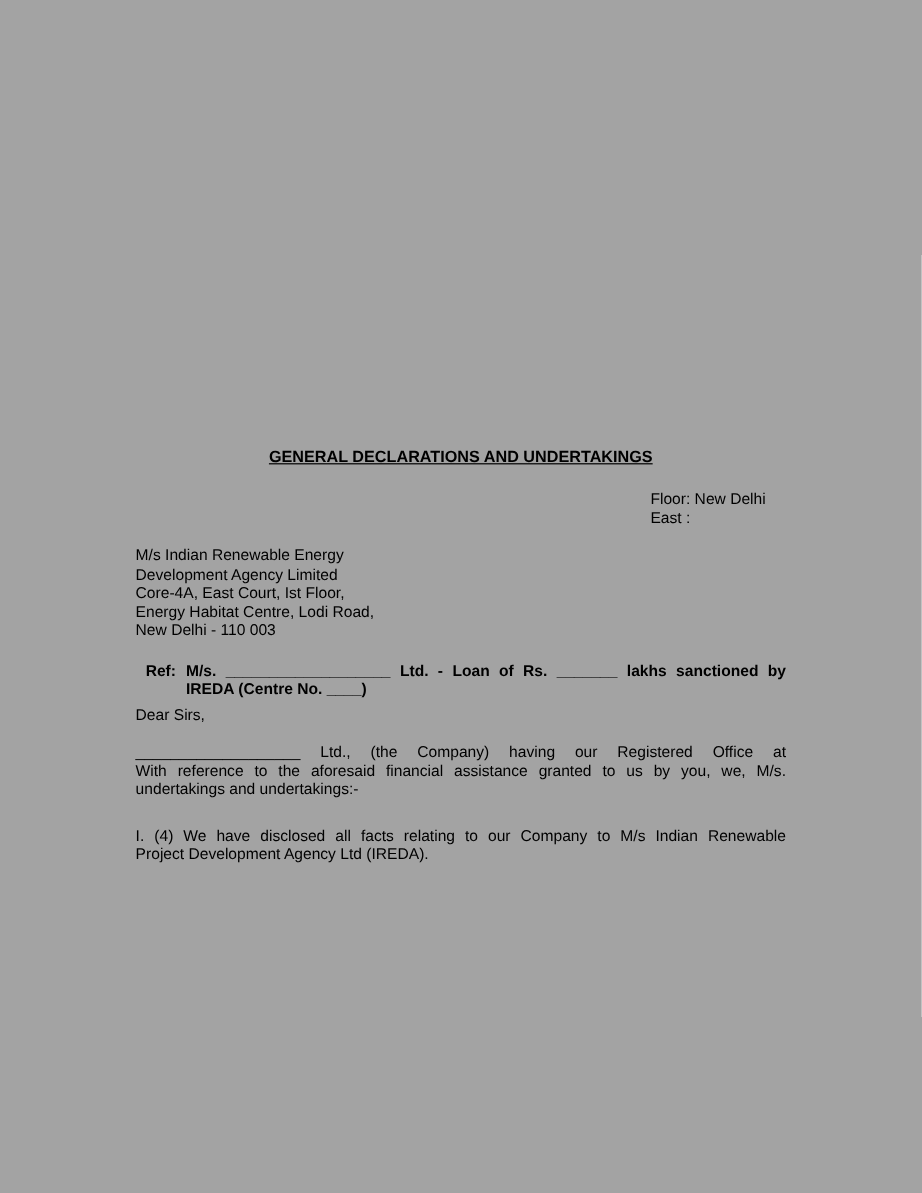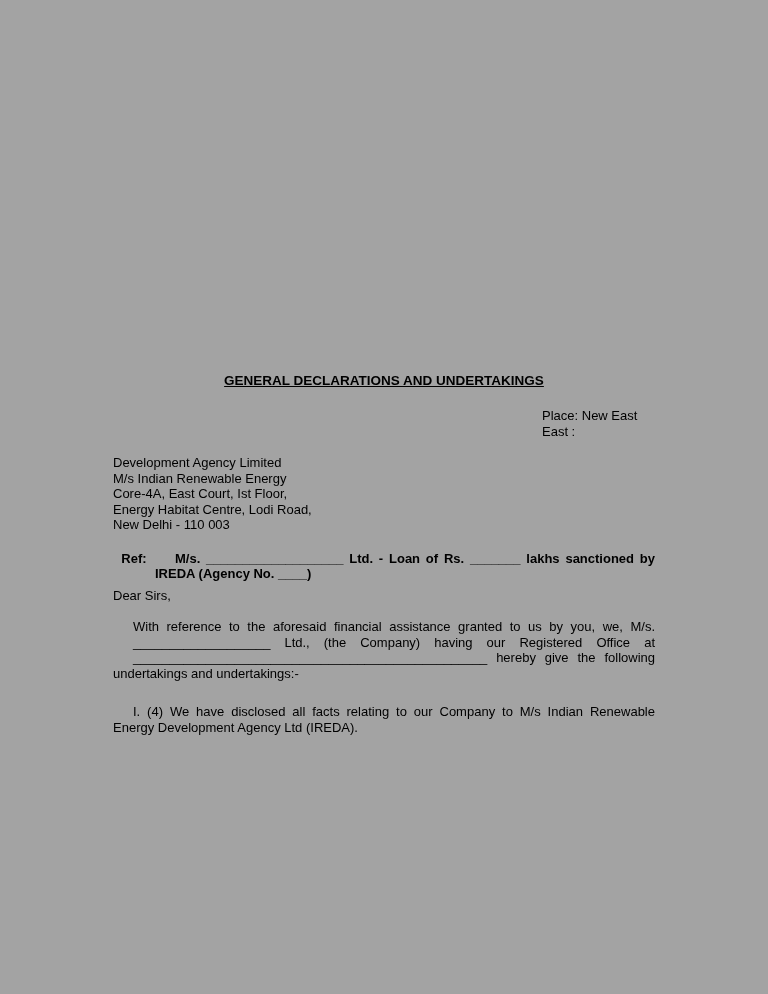--- a/index.html
+++ b/index.html
@@ -61,63 +61,61 @@
   }
   .para {
     margin-top: 16px;
   }
   .clause {
     margin-top: 23px;
   }
   .jline {
     text-align: justify;
     text-align-last: justify;
-    margin-left: 20px;
   }
   .line {
     text-align: left;
   }
 </style>
 </head>
 <body>
 
 <div class="page">
   <div class="content">
 
     <h1 class="title">GENERAL DECLARATIONS AND UNDERTAKINGS</h1>
 
     <div class="meta">
-      <div class="line">Place: New East</div>
+      <div class="line">Floor: New Delhi</div>
       <div class="line">East :</div>
     </div>
 
     <div class="address">
+      <div class="line">M/s Indian Renewable Energy</div>
       <div class="line">Development Agency Limited</div>
-      <div class="line">M/s Indian Renewable Energy</div>
       <div class="line">Core-4A, East Court, Ist Floor,</div>
       <div class="line">Energy Habitat Centre, Lodi Road,</div>
       <div class="line">New Delhi - 110 003</div>
     </div>
 
     <div class="ref">
       <div class="ref-label">Ref:</div>
       <div class="ref-body">
         <div class="jline">M/s. ___________________ Ltd. - Loan of Rs. _______ lakhs sanctioned by</div>
-        <div class="line">IREDA (Agency No. ____)</div>
+        <div class="line">IREDA (Centre No. ____)</div>
       </div>
     </div>
 
     <div class="salutation">Dear Sirs,</div>
 
     <div class="para">
+      <div class="jline">___________________ Ltd., (the Company) having our Registered Office at</div>
       <div class="jline">With reference to the aforesaid financial assistance granted to us by you, we, M/s.</div>
-      <div class="jline">___________________ Ltd., (the Company) having our Registered Office at</div>
-      <div class="jline">_________________________________________________ hereby give the following</div>
       <div class="line">undertakings and undertakings:-</div>
     </div>
 
     <div class="para clause">
       <div class="jline">I. (4) We have disclosed all facts relating to our Company to M/s Indian Renewable</div>
-      <div class="line">Energy Development Agency Ltd (IREDA).</div>
+      <div class="line">Project Development Agency Ltd (IREDA).</div>
     </div>
 
   </div>
 </div>
 
 </body></html>

